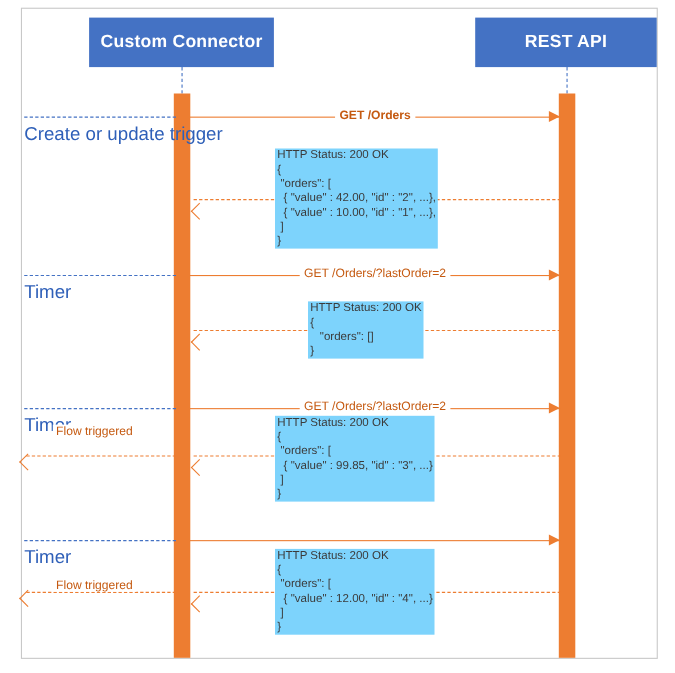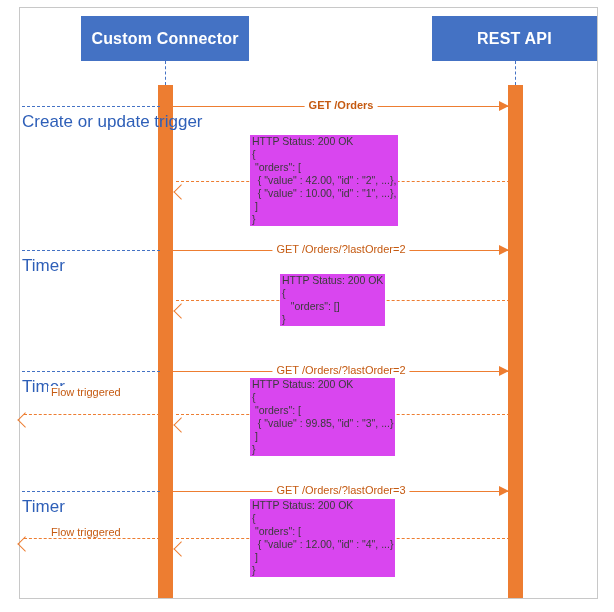--- a/index.html
+++ b/index.html
@@ -126,21 +126,21 @@
     transform-origin: 0 100%;
   }
 
   
   .res-text {
     position: absolute;
     color: #3b3b3b;
     font-size: 10.5px;
     line-height: 13px;
     white-space: pre;
-    background: #d946ef;
+    background: #7dd3fc;
     padding: 0 2px;
   }
 
   
   .flow-line {
     position: absolute;
     left: 24px;
     width: 136px;
     height: 0;
     border-top: 1.2px dashed #ed7d31;
@@ -234,21 +234,20 @@
 
   <div class="flow-line" style="top:414px;"></div>
   <div class="flow-head" style="top:414px;"></div>
   <div class="flow-label" style="left:48px; top:386px;">Flow triggered</div>
 
   <div class="trigger-line" style="top:491px;"></div>
   <div class="trigger-label" style="left:22px; top:497px;">Timer</div>
 
   <div class="req-line" style="top:491px;"></div>
   <div class="req-head" style="top:486px;"></div>
-  <div class="req-label" style="left:341px; top:484px;">GET /Orders/?lastOrder=3</div>
 
   <div class="res-line" style="left:176px; top:538px; width:334px;"></div>
   <div class="res-head" style="left:172px; top:538px;"></div>
   <div class="res-text" style="left:250px; top:499px;">HTTP Status: 200 OK
 {
  "orders": [
   { "value" : 12.00, "id" : "4", ...}
  ]
 }</div>
 

